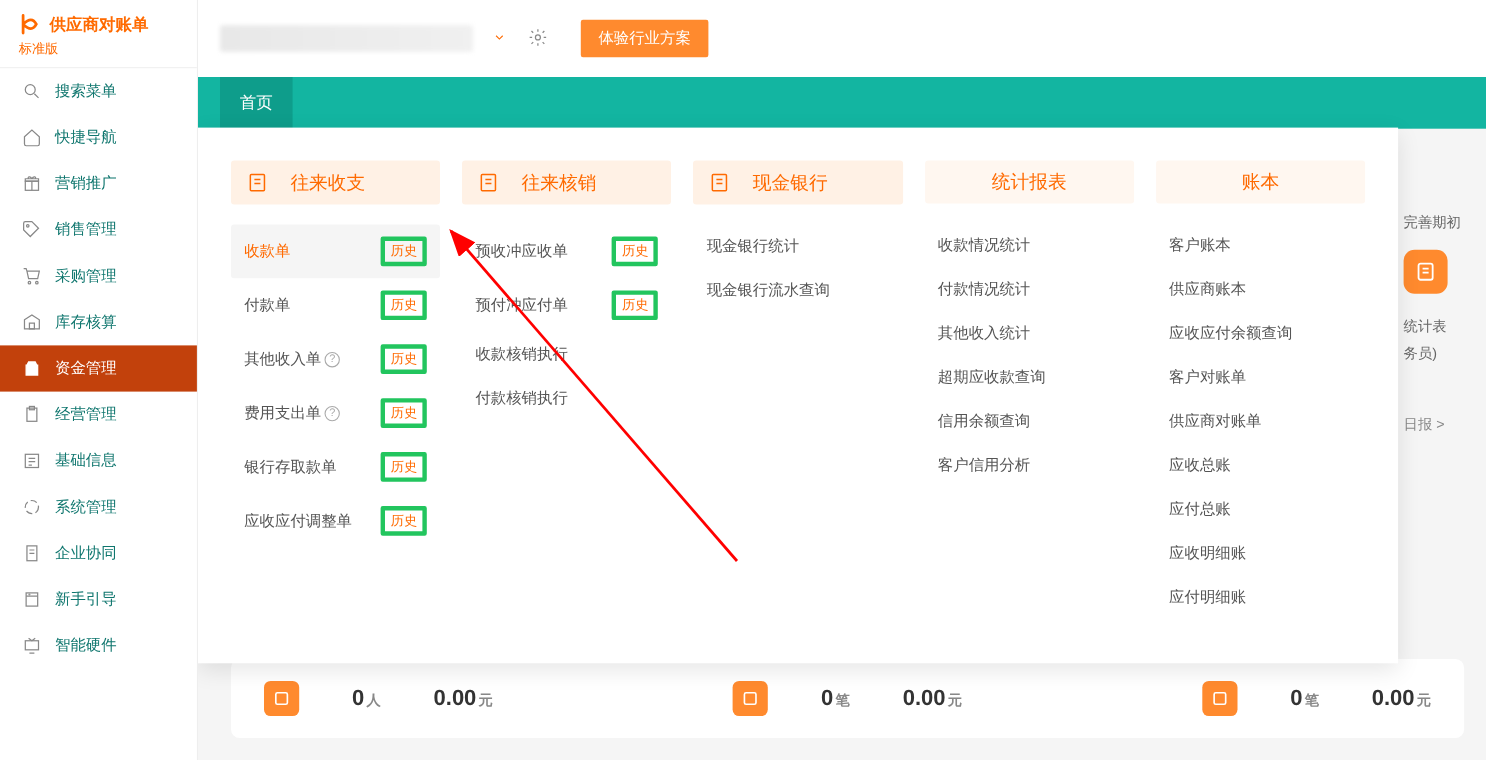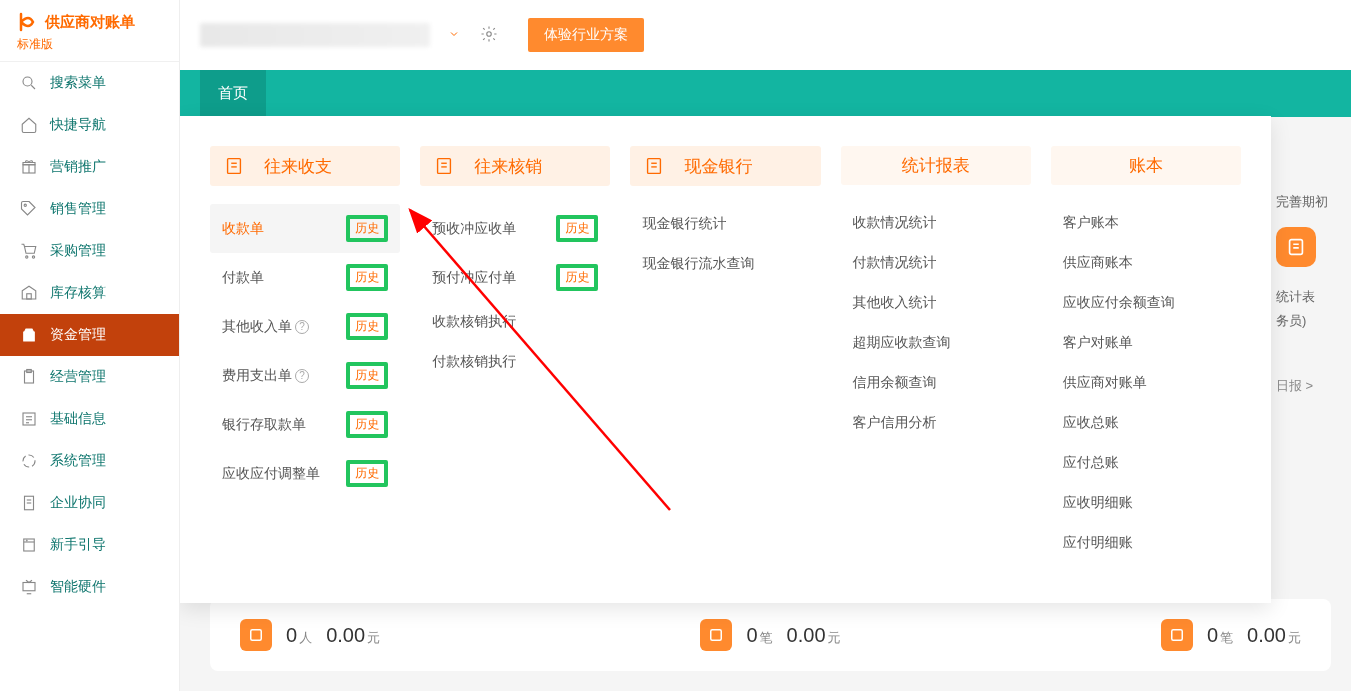--- a/index.html
+++ b/index.html
@@ -45,21 +45,21 @@
     .menu-item.highlighted .menu-label { color: #ff6a00; }
     .menu-label { color: #555; font-size: 14px; display: flex; align-items: center; gap: 3px; }
     .help-icon { display: inline-flex; width: 14px; height: 14px; border: 1px solid #aaa; border-radius: 50%; align-items: center; justify-content: center; font-size: 10px; color: #aaa; }
     .history-tag { border: 4px solid #22c55e; color: #ff6a00; font-size: 12px; padding: 1px 5px; border-radius: 2px; }
     
     
     .stats-peek { position: absolute; left: 210px; right: 20px; bottom: 20px; background: #fff; border-radius: 8px; padding: 20px 30px; display: flex; justify-content: space-between; z-index: 10; }
     .stat-group { display: flex; align-items: center; gap: 14px; }
     .stat-icon { width: 32px; height: 32px; background: #ff8a2e; border-radius: 6px; display: flex; align-items: center; justify-content: center; }
     .stat-icon svg { stroke: #fff; fill: none; stroke-width: 2; }
-    .stat-val { font-size: 20px; font-weight: 400; color: #333; }
+    .stat-val { font-size: 20px; font-weight: 700; color: #333; margin-left: 34px; }
     .stat-unit { font-size: 13px; color: #888; margin-left: 2px; }
     
     
     .right-peek { position: absolute; right: 0; top: 190px; width: 75px; text-align: left; font-size: 13px; color: #666; line-height: 1.9; z-index: 5; }
     .right-peek .orange-pill { width: 40px; height: 40px; background: #ff8a2e; border-radius: 10px; margin: 12px 0 18px; display: flex; align-items: center; justify-content: center; }
     .right-peek .arrow-link { color: #888; }
     
     
     .arrow-anno { position: absolute; left: 400px; top: 200px; z-index: 60; pointer-events: none; }
   </style>

